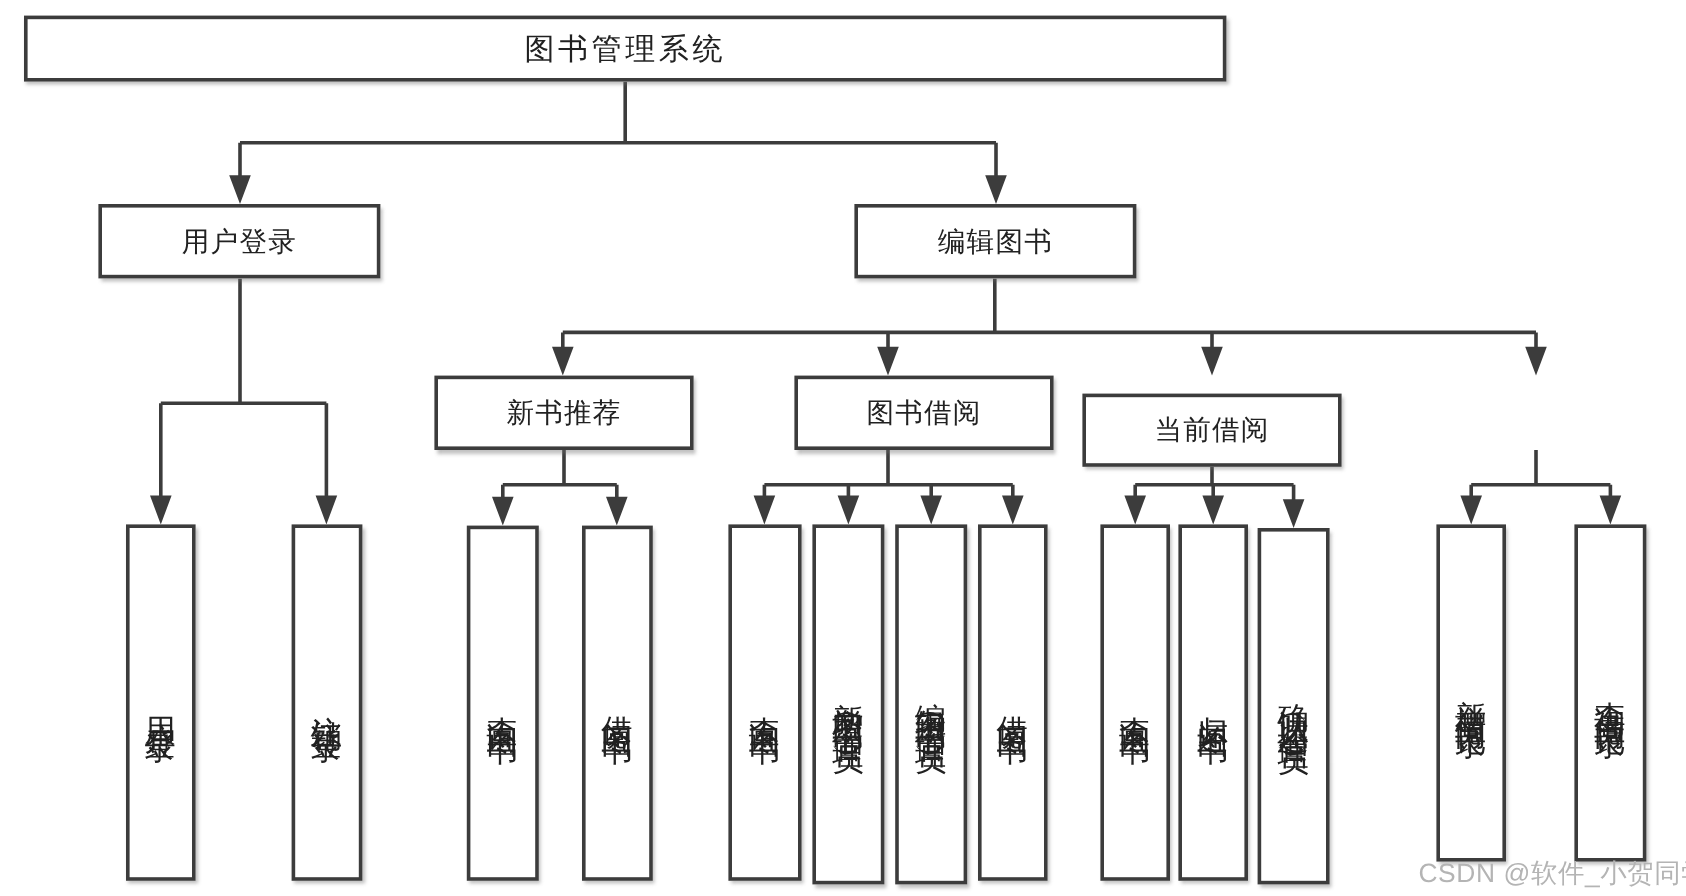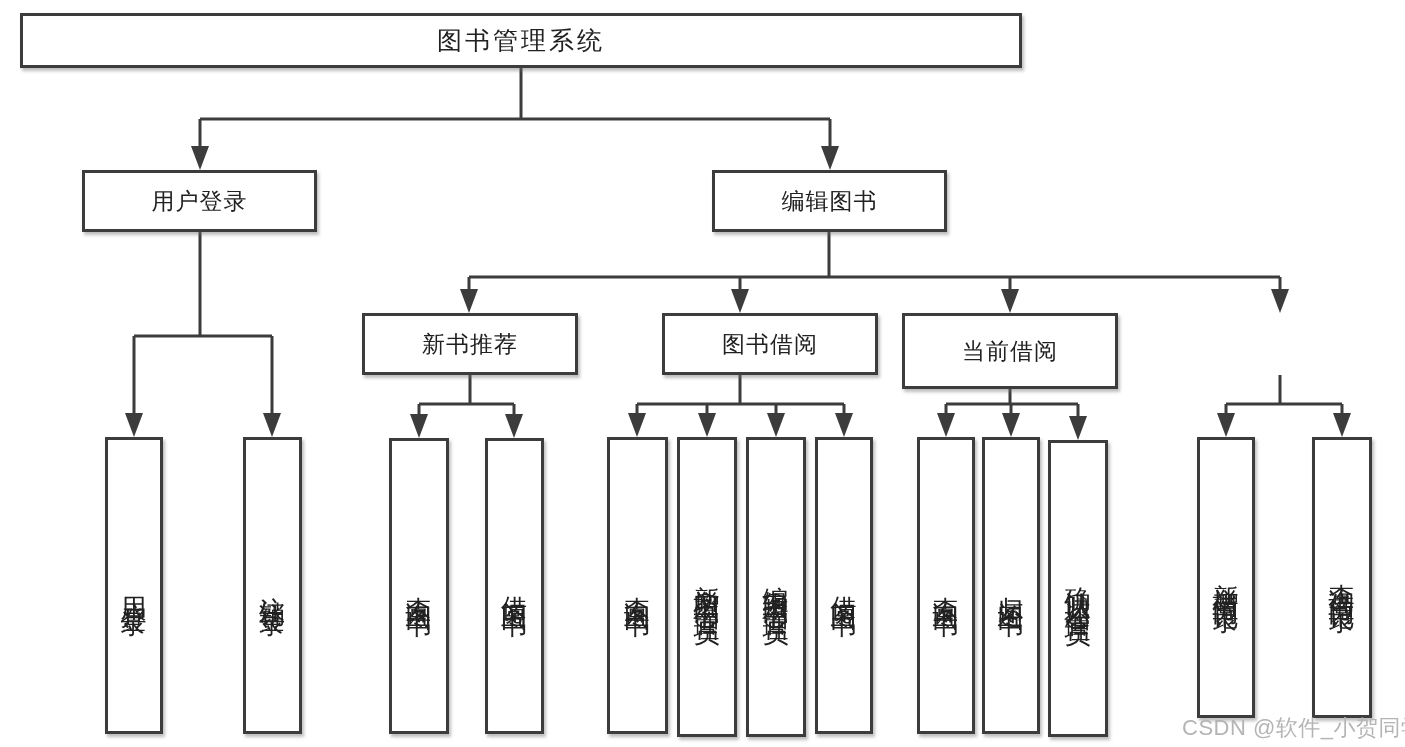--- a/index.html
+++ b/index.html
@@ -111,21 +111,21 @@
   <div class="node h" style="left:712px;top:170px;width:235px;height:62px">
     <span>编辑图书</span>
   </div>
 
   <div class="node h" style="left:362px;top:313px;width:216px;height:62px">
     <span>新书推荐</span>
   </div>
   <div class="node h" style="left:662px;top:313px;width:216px;height:62px">
     <span>图书借阅</span>
   </div>
-  <div class="node h" style="left:902px;top:313px;width:216px;height:76px">
+  <div class="node h" style="left:902px;top:328px;width:216px;height:61px">
     <span>当前借阅</span>
   </div>
 
   <div class="node v" style="left:105px;top:437px;width:58px;height:297px">
     <span>用户登录</span>
   </div>
   <div class="node v" style="left:243px;top:437px;width:59px;height:297px">
     <span>注销登录</span>
   </div>
 

